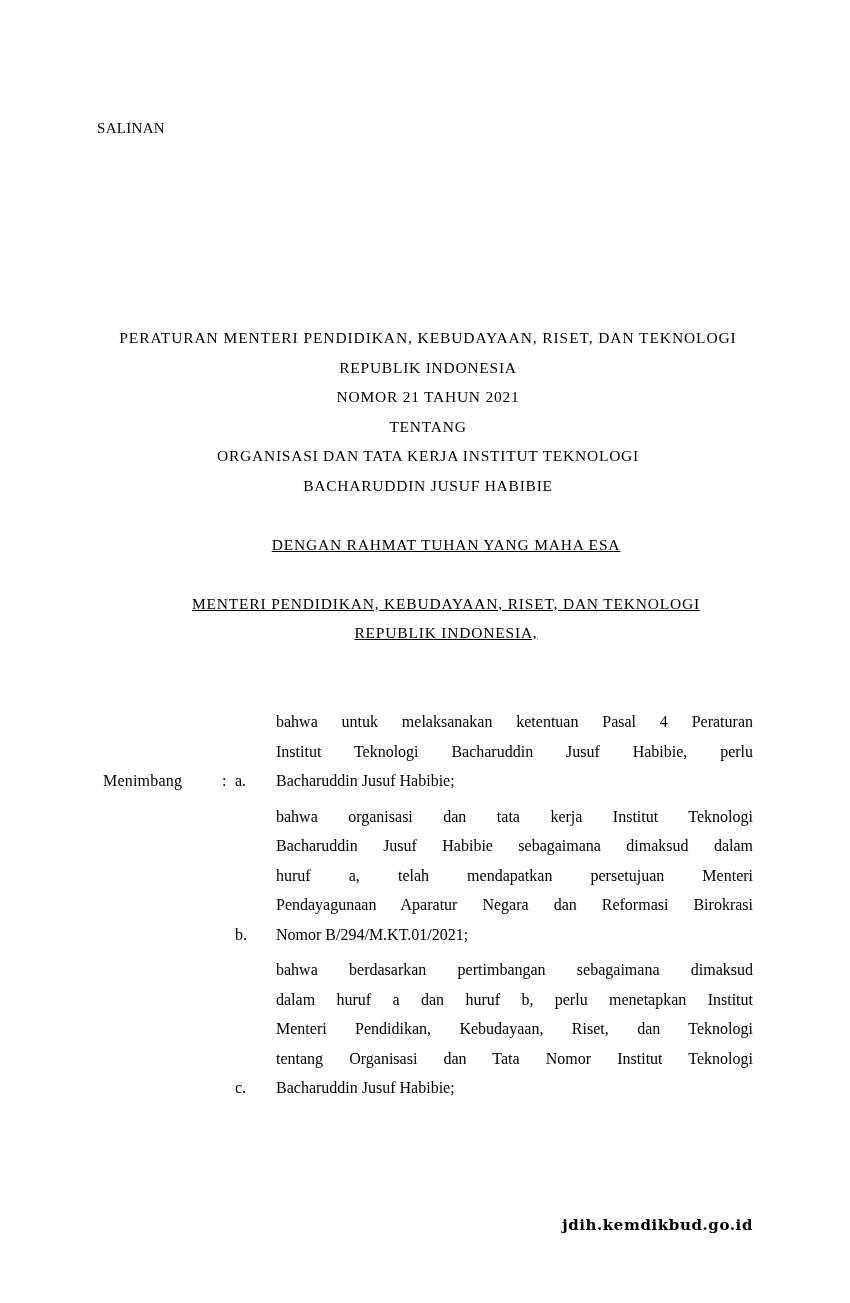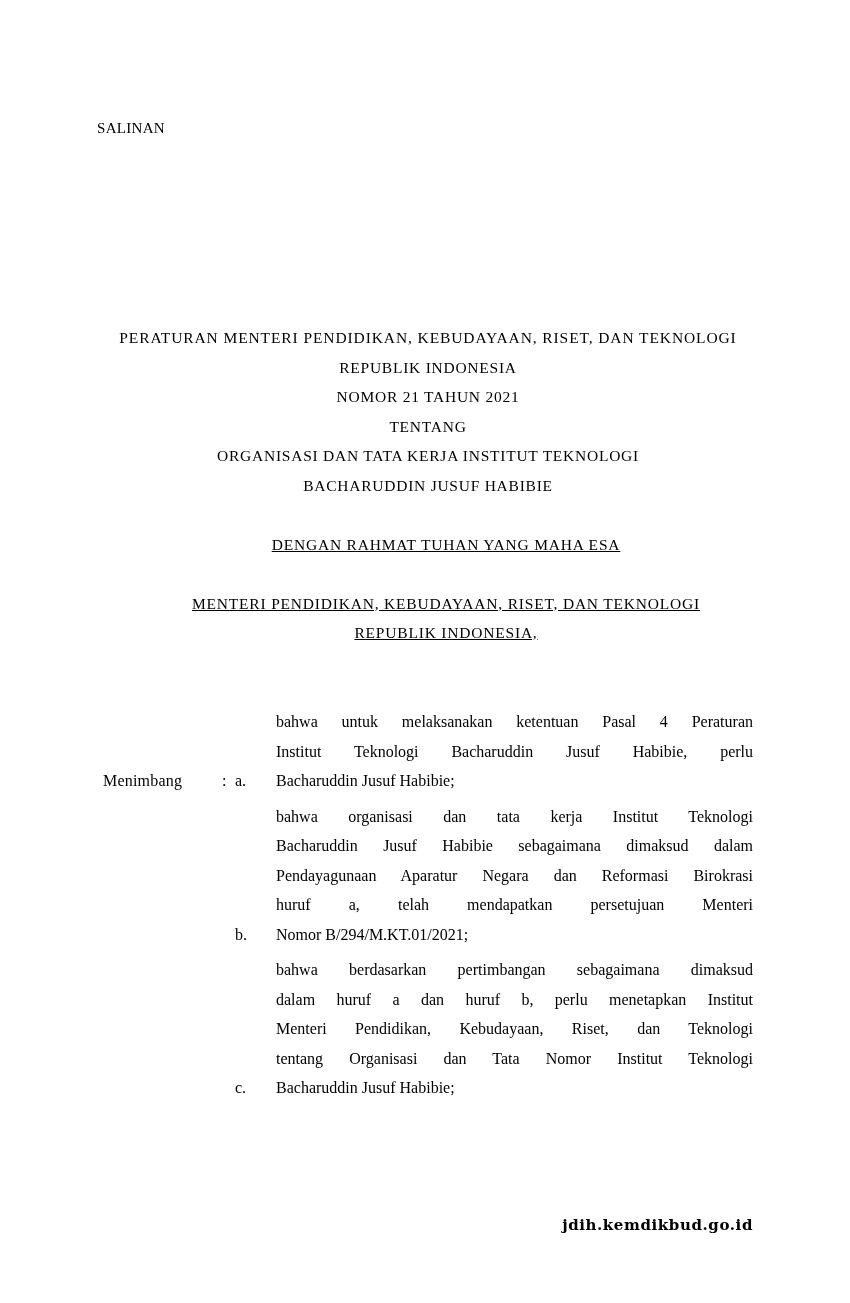--- a/index.html
+++ b/index.html
@@ -179,22 +179,22 @@
       </div>
     </div>
 
     <div class="cons-row">
       <div class="cons-label"></div>
       <div class="cons-colon"></div>
       <div class="cons-marker">b.</div>
       <div class="cons-text">
         <span class="jline">bahwa organisasi dan tata kerja Institut Teknologi</span>
         <span class="jline">Bacharuddin Jusuf Habibie sebagaimana dimaksud dalam</span>
+        <span class="jline">huruf a, telah mendapatkan persetujuan Menteri</span>
         <span class="jline">Pendayagunaan Aparatur Negara dan Reformasi Birokrasi</span>
-        <span class="jline">huruf a, telah mendapatkan persetujuan Menteri</span>
         <span class="jlast">Nomor B/294/M.KT.01/2021;</span>
       </div>
     </div>
 
     <div class="cons-row">
       <div class="cons-label"></div>
       <div class="cons-colon"></div>
       <div class="cons-marker">c.</div>
       <div class="cons-text">
         <span class="jline">bahwa berdasarkan pertimbangan sebagaimana dimaksud</span>

